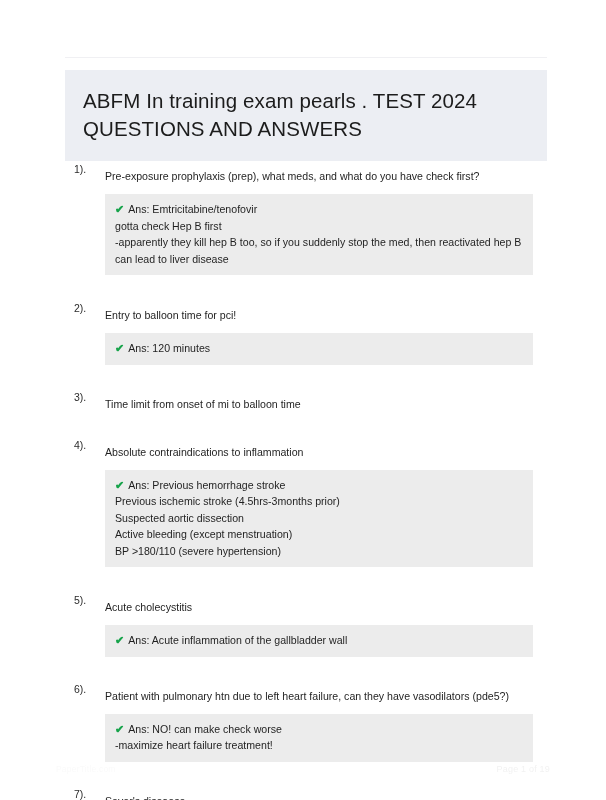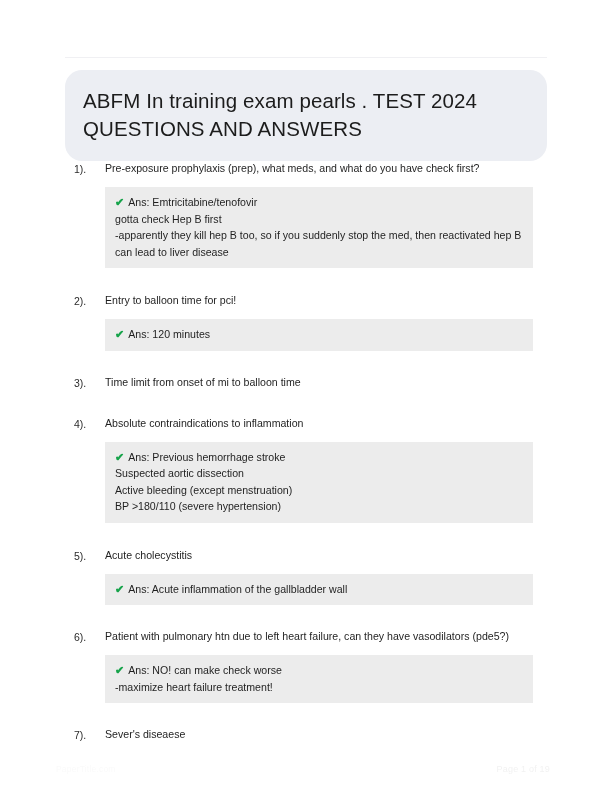--- a/index.html
+++ b/index.html
@@ -33,21 +33,20 @@
   }
 
   .title-block {
     position: absolute;
     left: 65px;
     top: 70px;
     width: 482px;
     box-sizing: border-box;
     background: #eceef3;
     padding: 17px 18px 18px 18px;
-    border-radius: 17px;
   }
 
   .title-text {
     font-size: 20.5px;
     line-height: 28px;
     color: #1c1c1c;
     font-weight: 400;
     letter-spacing: 0.1px;
     white-space: pre-line;
   }
@@ -79,20 +78,21 @@
     color: #2b2b2b;
     padding-top: 1px;
   }
 
   .q-text {
     flex: 1 1 auto;
     font-size: 10.6px;
     line-height: 17px;
     color: #1f1f1f;
     padding-right: 60px;
+    margin-top: 8px;
   }
 
   .answer-box {
     margin: 9px 16px 0 105px;
     width: 428px;
     box-sizing: border-box;
     background: #ececec;
     padding: 7px 10px 8px 10px;
   }
 
@@ -196,20 +196,21 @@
         </div>
         <div class="gap-after-small"></div>
       </div>
       <div class="qa-item">
         <div class="q-row">
           <div class="q-num">4).</div>
           <div class="q-text">Absolute contraindications to inflammation</div>
         </div>
         <div class="answer-box">
           <div class="answer-line first"><span class="check-icon">✔</span><span>Ans: Previous hemorrhage stroke</span></div>
+          <div class="answer-line">Previous ischemic stroke (4.5hrs-3months prior)</div>
           <div class="answer-line">Suspected aortic dissection</div>
           <div class="answer-line">Active bleeding (except menstruation)</div>
           <div class="answer-line">BP &gt;180/110 (severe hypertension)</div>
         </div>
         <div class="gap-after"></div>
       </div>
       <div class="qa-item">
         <div class="q-row">
           <div class="q-num">5).</div>
           <div class="q-text">Acute cholecystitis</div>

